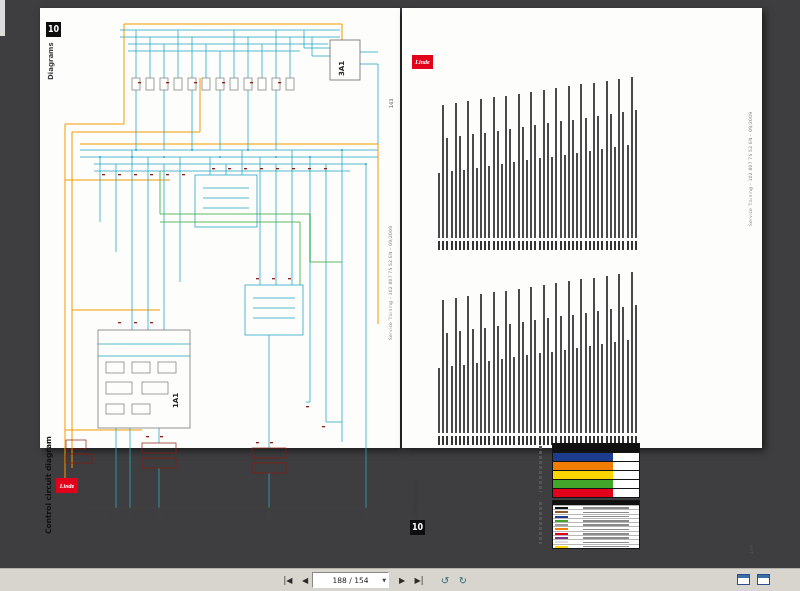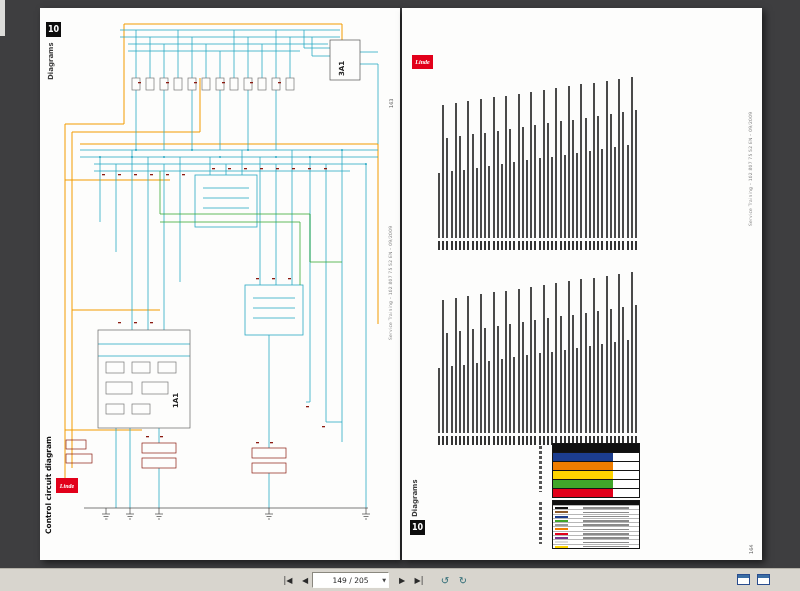--- a/index.html
+++ b/index.html
@@ -1,21 +1,21 @@
 <!DOCTYPE html>
 <html><head>
 <meta charset="utf-8">
 <style>
   *{box-sizing:border-box;margin:0;padding:0;}
   html,body{width:800px;height:591px;overflow:hidden;}
   body{font-family:"DejaVu Sans",sans-serif;background:#2e2e30;}
   .viewer{position:relative;width:800px;height:591px;}
   .canvas{position:absolute;left:0;top:0;width:800px;height:568px;background:#3e3e40;overflow:hidden;}
   .artifact{position:absolute;left:0;top:0;width:5px;height:36px;background:#dcdcda;}
-  .page{position:absolute;top:8px;width:360px;height:552px;background:#fdfdfc;box-shadow:3px 3px 7px rgba(0,0,0,.55);}
+  .page{position:absolute;top:8px;width:360px;height:440px;background:#fdfdfc;box-shadow:3px 3px 7px rgba(0,0,0,.55);}
   .page.left{left:40px;}
   .page.right{left:402px;}
 
   
   .rot{position:absolute;transform:rotate(-90deg);transform-origin:0 0;white-space:nowrap;line-height:1;}
 
   .chapter-box{position:absolute;width:15px;height:15px;background:#0d0d0d;color:#fff;
     font-size:8px;font-weight:bold;display:flex;align-items:center;justify-content:center;}
   .chapter-title{font-size:7px;font-weight:bold;color:#3c3c3c;}
   .page-title{font-size:7.5px;font-weight:bold;color:#111;}
@@ -635,21 +635,21 @@
       <div class="rot chapter-title" style="left:10px;top:509px">Diagrams</div>
       <div class="rot footer" style="left:347px;top:218px">Service Training – 102 807 75 52 EN – 09/2009</div>
       <div class="rot pagenum" style="left:347px;top:546px">164</div>
     </section>
   </div>
 
   <div class="toolbar">
     <button class="tbtn" style="left:280px">|◀</button>
     <button class="tbtn" style="left:297px">◀</button>
     <div class="page-box">
-      <span>149 / 205</span>
+      <span>188 / 154</span>
       <span class="dd">▼</span>
     </div>
     <button class="tbtn" style="left:394px">▶</button>
     <button class="tbtn" style="left:411px">▶|</button>
     <button class="tbtn teal" style="left:437px">↺</button>
     <button class="tbtn teal" style="left:455px">↻</button>
     <div class="win-icon" style="left:737px"></div>
     <div class="win-icon" style="left:757px"></div>
   </div>
 </div>

